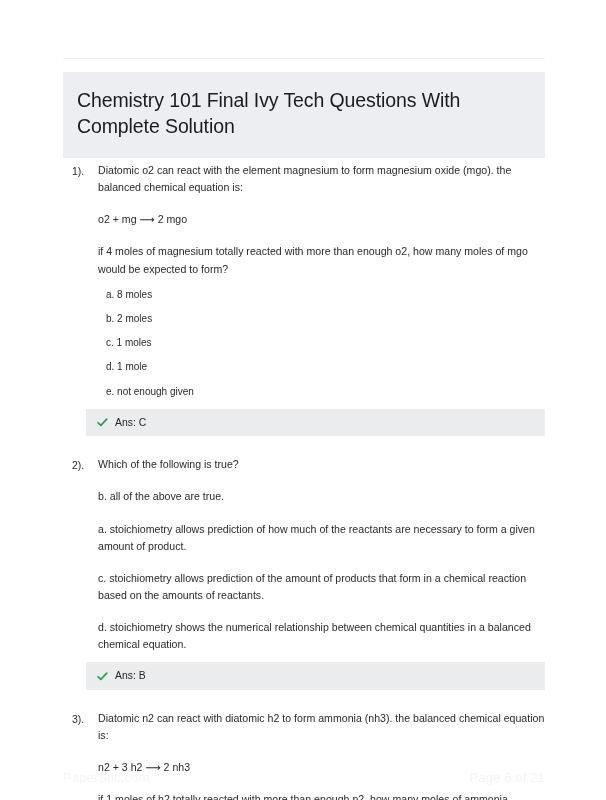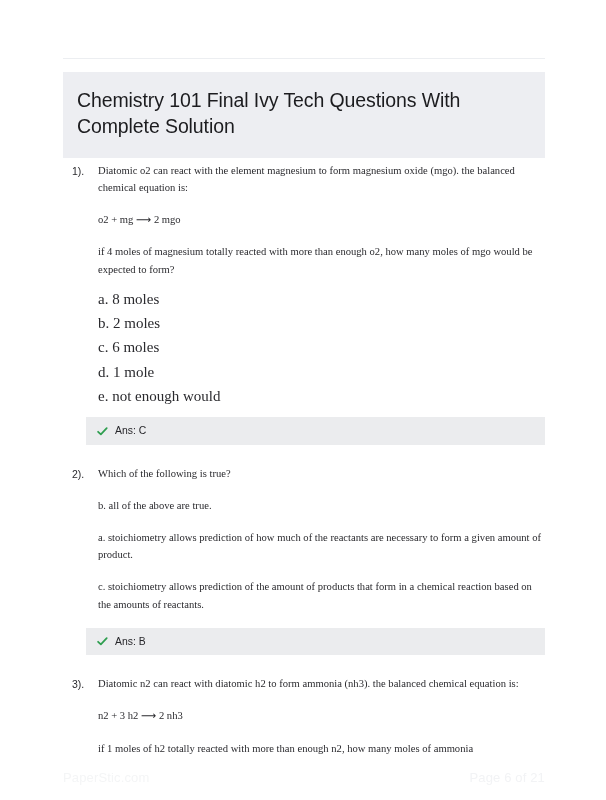--- a/index.html
+++ b/index.html
@@ -65,31 +65,30 @@
     font-size: 10.5px;
     color: #2a2a2e;
     line-height: 1.55;
     text-align: left;
   }
   .q-body p {
     margin: 0 0 15px 0;
     font-size: 10.6px;
     line-height: 1.62;
     color: #2a2a2e;
-    font-family: Liberation Serif, serif;
   }
   .q-body p.last {
     margin-bottom: 9px;
   }
   .opt-list {
     margin: 0 0 9px 0;
   }
   .opt-list p {
-    margin: 0;
-    font-size: 15px;
+    margin: 8px;
+    font-size: 10px;
     line-height: 1.62;
     color: #2a2a2e;
   }
   .ans-bar {
     position: relative;
     left: -12px;
     width: 459px;
     box-sizing: border-box;
     background: #ebecee;
     padding: 7px 16px 7px 11px;
@@ -148,42 +147,43 @@
 
     <div class="question">
       <div class="q-num">1).</div>
       <div class="q-body">
         <p>Diatomic o2 can react with the element magnesium to form magnesium oxide (mgo). the balanced chemical equation is:</p>
         <p>o2 + mg ⟶ 2 mgo</p>
         <p class="last">if 4 moles of magnesium totally reacted with more than enough o2, how many moles of mgo would be expected to form?</p>
         <div class="opt-list">
           <p>a. 8 moles</p>
           <p>b. 2 moles</p>
-          <p>c. 6 moles</p>
+          <p>c. 1 moles</p>
           <p>d. 1 mole</p>
-          <p>e. not enough would</p>
+          <p>e. not enough given</p>
         </div>
         <div class="ans-bar">
           <span class="check-icon">
             <svg width="11" height="11" viewBox="0 0 12 12" aria-hidden="true">
               <path d="M1.2 6.3 L4.2 9.1 L10.6 2.3" fill="none" stroke="#2e9e4f" stroke-width="1.9" stroke-linecap="round" stroke-linejoin="round"></path>
             </svg>
           </span>
           <span class="ans-text">Ans: C</span>
         </div>
       </div>
     </div>
 
     <div class="question">
       <div class="q-num">2).</div>
       <div class="q-body">
         <p>Which of the following is true?</p>
         <p>b. all of the above are true.</p>
         <p>a. stoichiometry allows prediction of how much of the reactants are necessary to form a given amount of product.</p>
         <p>c. stoichiometry allows prediction of the amount of products that form in a chemical reaction based on the amounts of reactants.</p>
+        <p class="last">d. stoichiometry shows the numerical relationship between chemical quantities in a balanced chemical equation.</p>
         <div class="ans-bar">
           <span class="check-icon">
             <svg width="11" height="11" viewBox="0 0 12 12" aria-hidden="true">
               <path d="M1.2 6.3 L4.2 9.1 L10.6 2.3" fill="none" stroke="#2e9e4f" stroke-width="1.9" stroke-linecap="round" stroke-linejoin="round"></path>
             </svg>
           </span>
           <span class="ans-text">Ans: B</span>
         </div>
       </div>
     </div>

